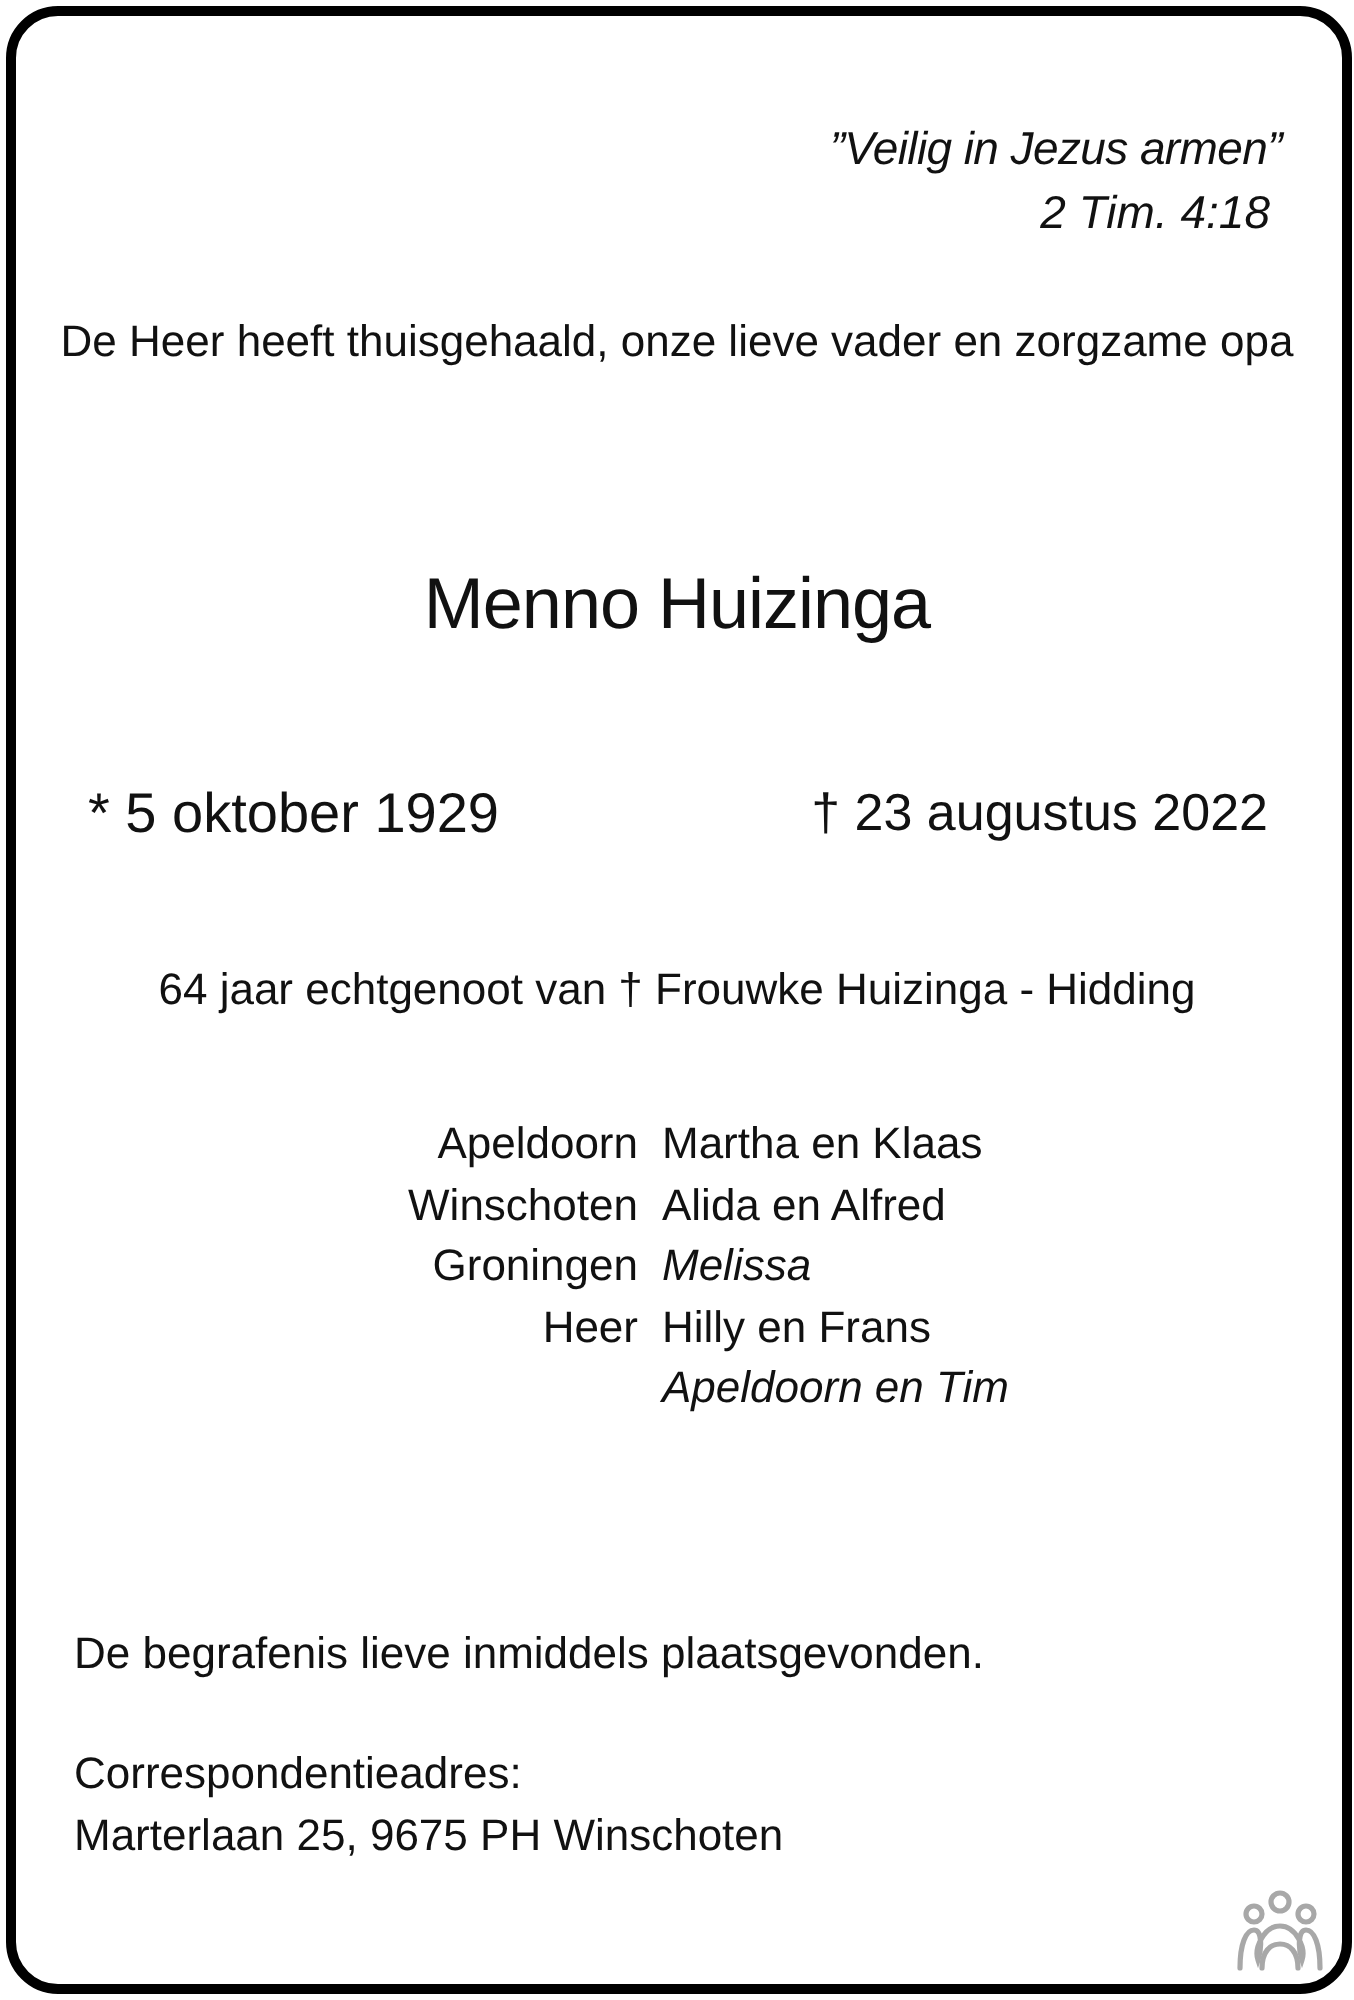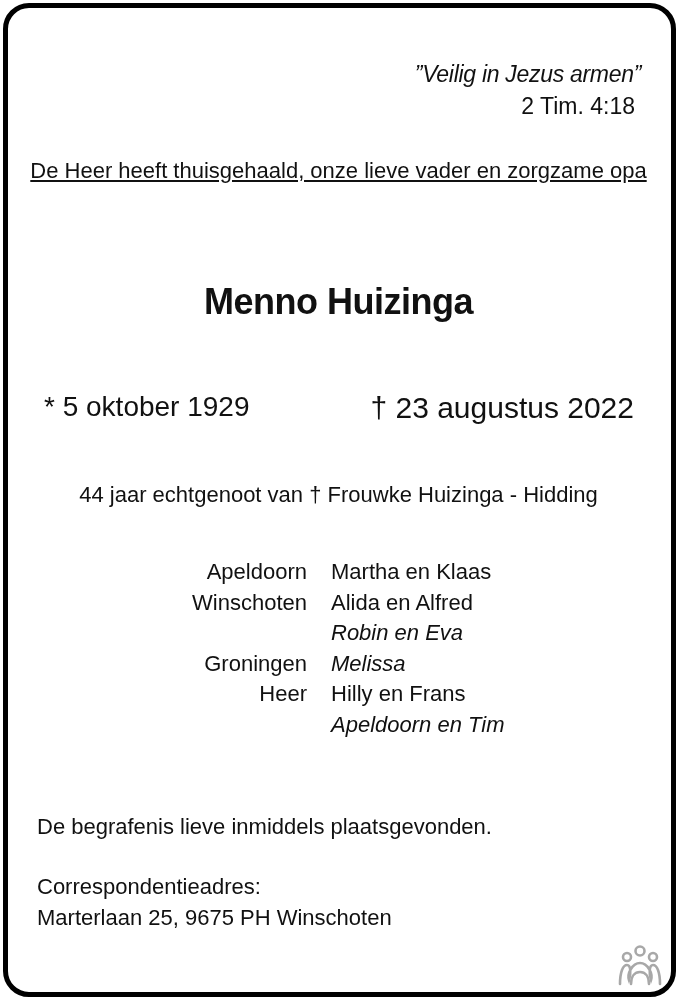--- a/index.html
+++ b/index.html
@@ -35,49 +35,49 @@
       top: 61px;
       text-align: center;
       font-size: 23px;
       font-style: italic;
       letter-spacing: -0.3px;
     }
     .verse {
       right: 42px;
       top: 93px;
       font-size: 23px;
+      font-style: italic;
     }
     .intro {
       left: 0;
       width: 677px;
       top: 155px;
       text-align: center;
       font-size: 22px;
       line-height: 31px;
       white-space: normal;
-      text-decoration: underline;
     }
     .name {
       left: 0;
       width: 677px;
       top: 281px;
       text-align: center;
       font-size: 36px;
-      font-weight: bold;
+      font-weight: normal;
       letter-spacing: -0.5px;
     }
     .born {
       left: 44px;
       top: 391px;
       font-size: 28px;
     }
     .died {
       right: 43px;
       top: 391px;
-      font-size: 30px;
+      font-size: 26px;
       text-align: right;
     }
     .spouse {
       left: 0;
       width: 677px;
       top: 482px;
       text-align: center;
       font-size: 22px;
     }
     .family {
@@ -87,21 +87,21 @@
       font-size: 22px;
       line-height: 30.5px;
     }
     .fam-row {
       display: flex;
       white-space: nowrap;
     }
     .fam-place {
       width: 171px;
       text-align: right;
-      padding-right: 24px;
+      padding-right: 12px;
       box-sizing: border-box;
     }
     .fam-names { }
     .fam-names.italic { font-style: italic; }
 
     .funeral {
       left: 37px;
       top: 814px;
       font-size: 22px;
     }
@@ -131,34 +131,30 @@
 <div class="abs quote">”Veilig in Jezus armen”</div>
 <div class="abs verse">2 Tim. 4:18</div>
 
 <div class="abs intro">De Heer heeft thuisgehaald, onze lieve vader en zorgzame opa</div>
 
 <div class="abs name">Menno Huizinga</div>
 
 <div class="abs born">* 5 oktober 1929</div>
 <div class="abs died">† 23 augustus 2022</div>
 
-<div class="abs spouse">44 jaar echtgenoot van † Frouwke Huizinga - Hidding</div>
+<div class="abs spouse">64 jaar echtgenoot van † Frouwke Huizinga - Hidding</div>
 
 <div class="family">
   <div class="fam-row">
     <span class="fam-place">Apeldoorn</span>
     <span class="fam-names">Martha en Klaas</span>
   </div>
   <div class="fam-row">
     <span class="fam-place">Winschoten</span>
     <span class="fam-names">Alida en Alfred</span>
-  </div>
-  <div class="fam-row">
-    <span class="fam-place"></span>
-    <span class="fam-names italic">Robin en Eva</span>
   </div>
   <div class="fam-row">
     <span class="fam-place">Groningen</span>
     <span class="fam-names italic">Melissa</span>
   </div>
   <div class="fam-row">
     <span class="fam-place">Heer</span>
     <span class="fam-names">Hilly en Frans</span>
   </div>
   <div class="fam-row">

